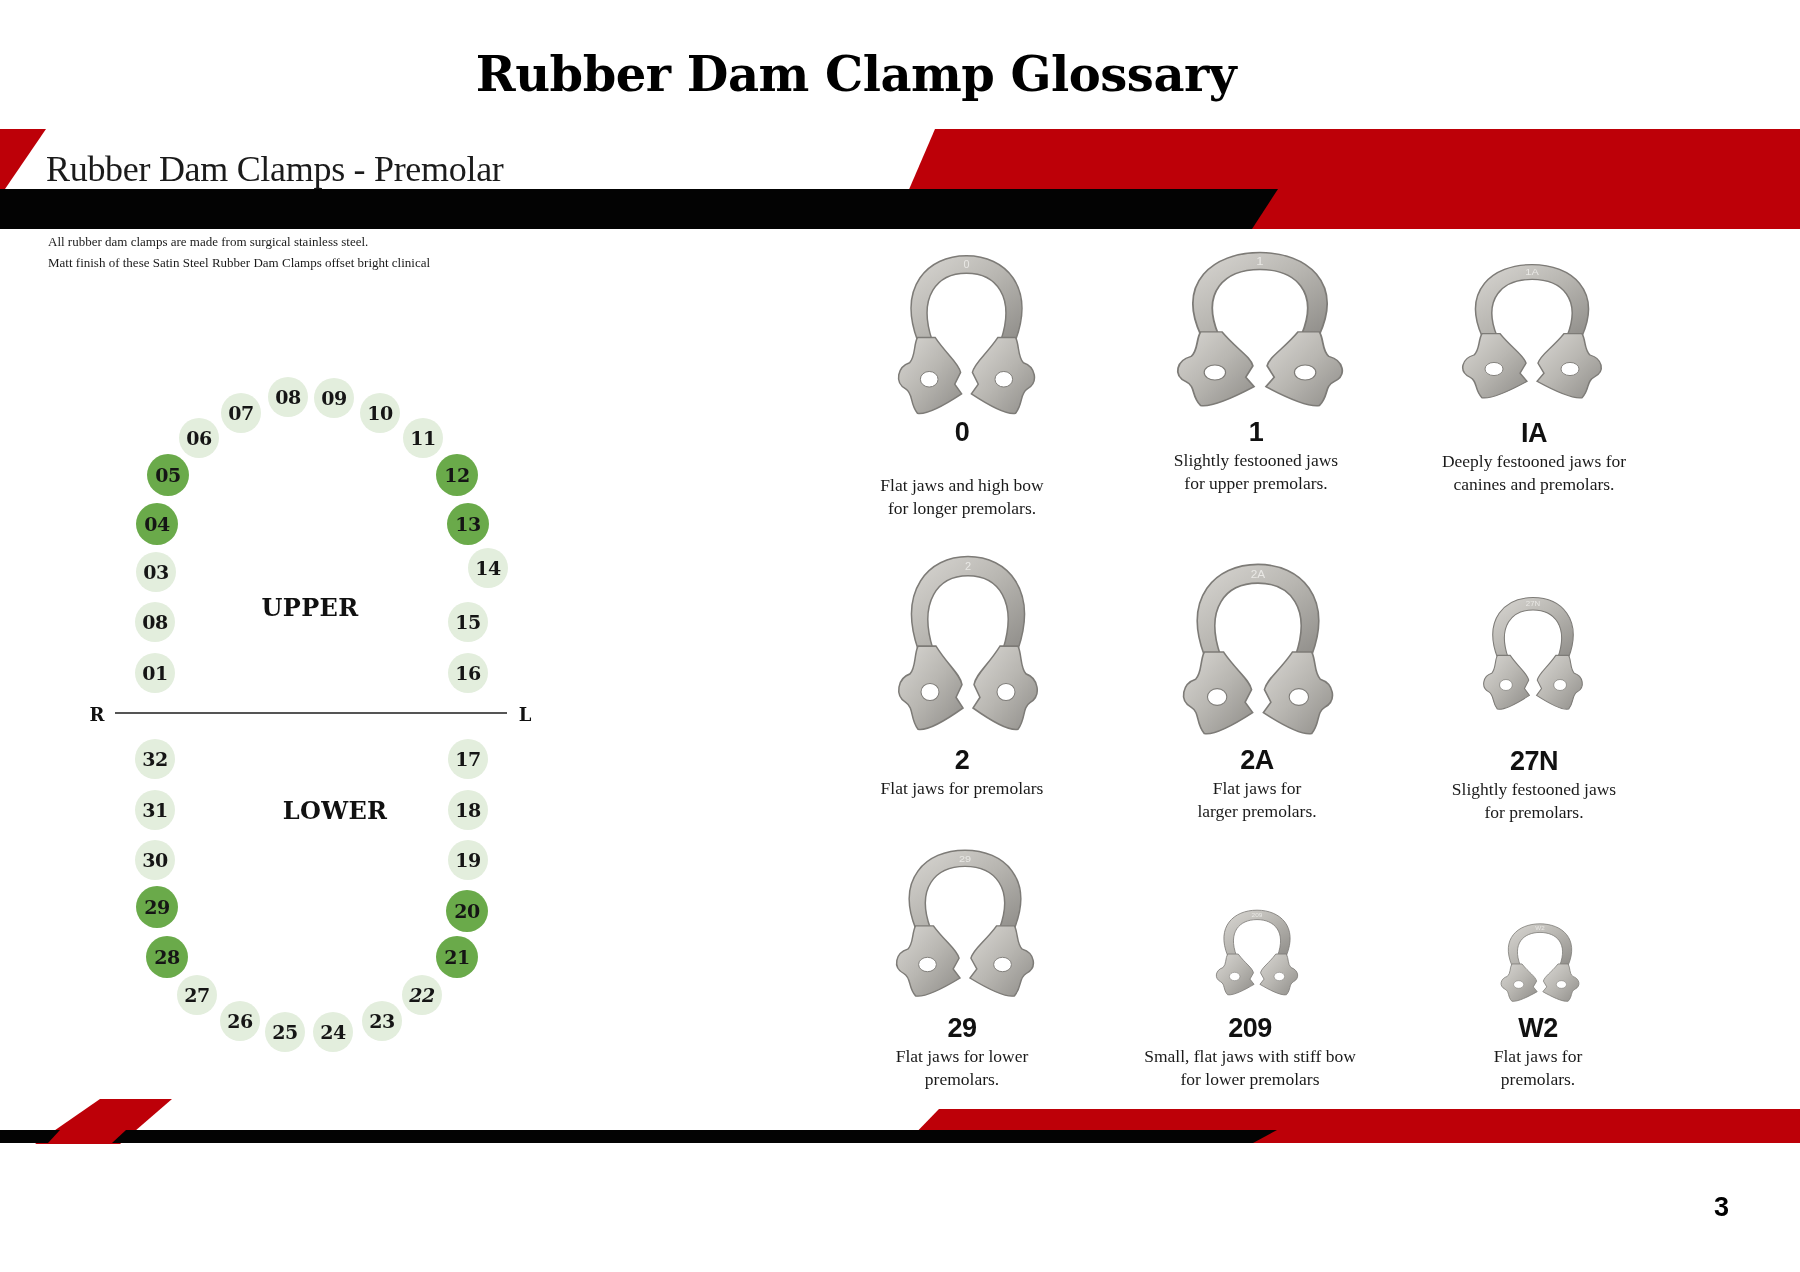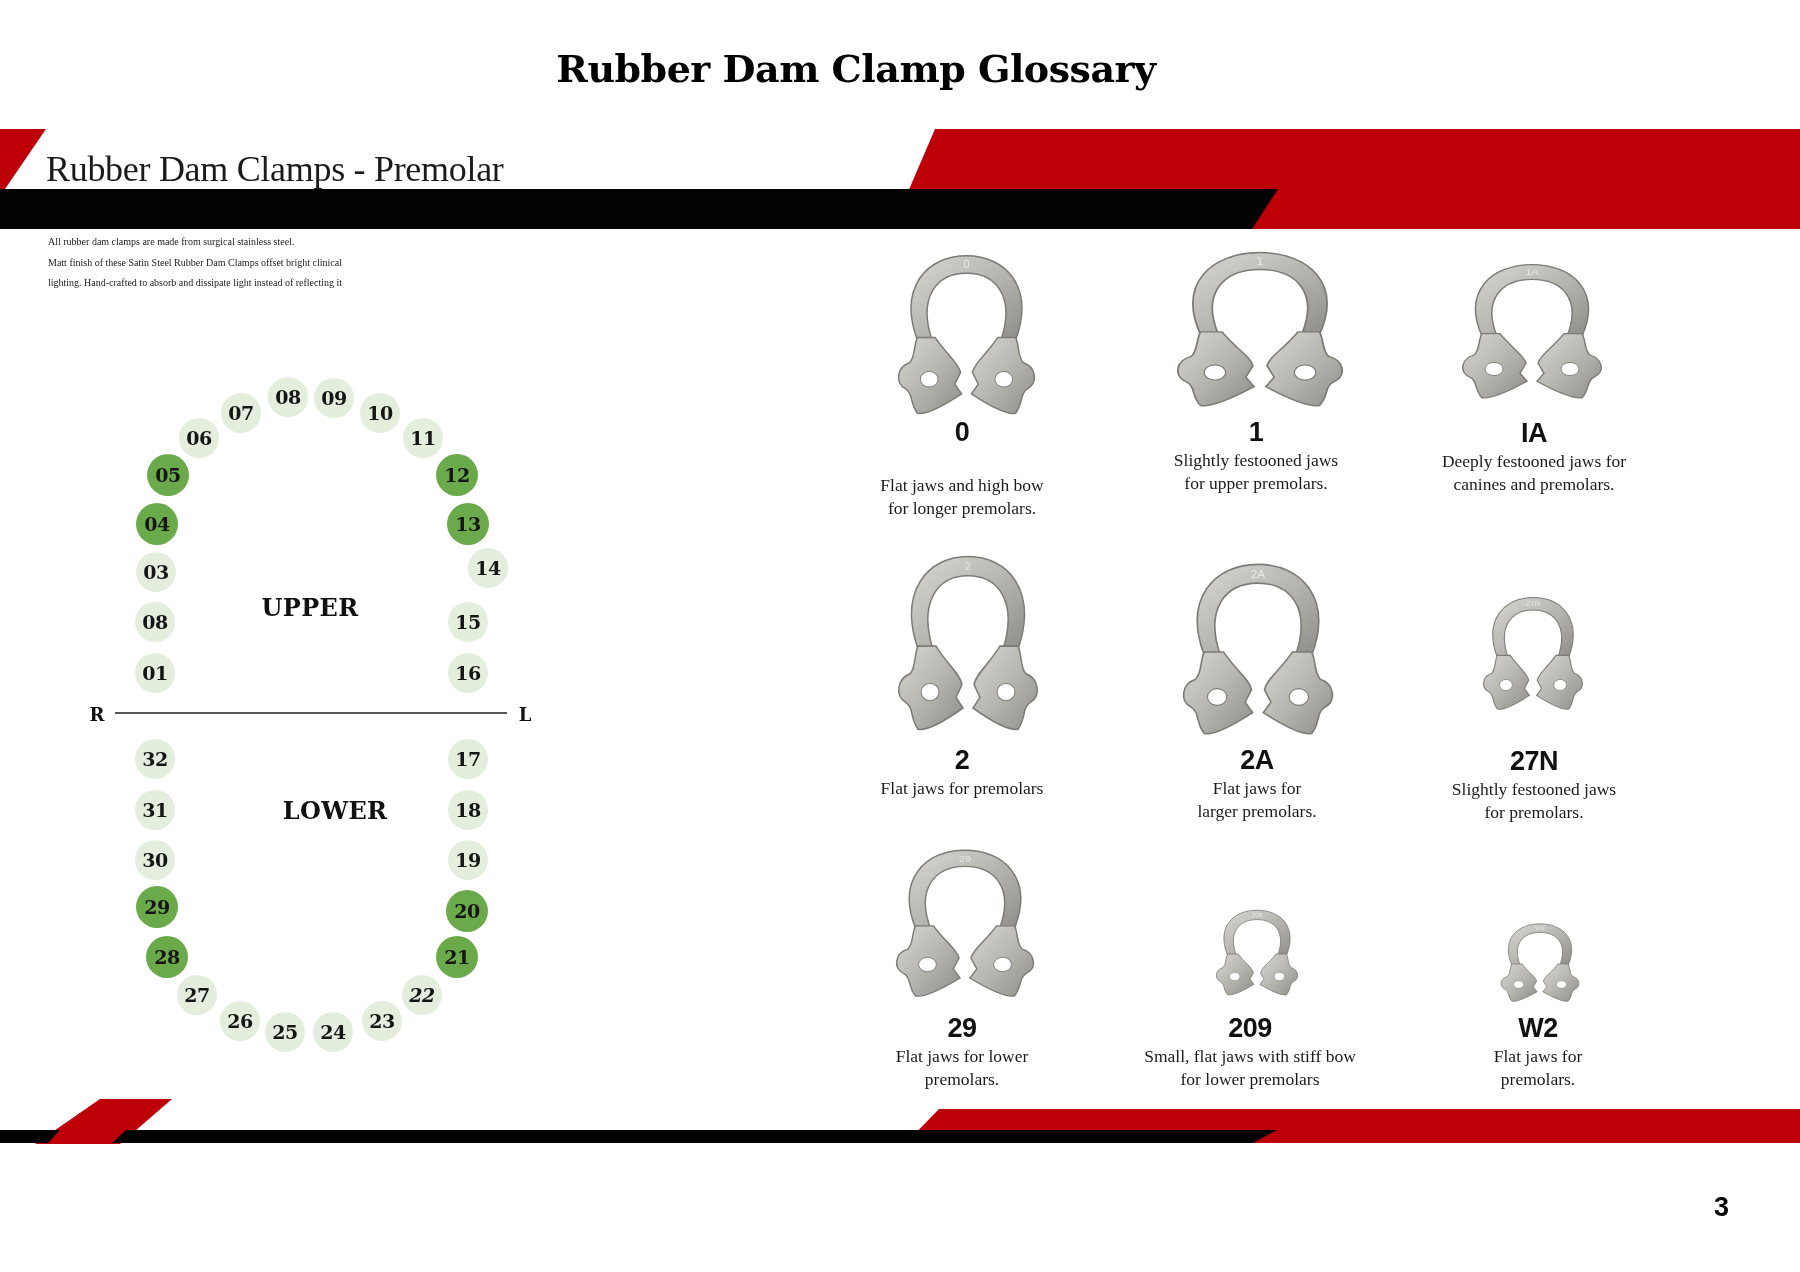--- a/index.html
+++ b/index.html
@@ -3,31 +3,31 @@
 <meta charset="utf-8">
 <style>
   html, body { margin: 0; padding: 0; }
   body {
     width: 1800px; height: 1272px; position: relative; overflow: hidden;
     background: #ffffff; font-family: "Liberation Sans", sans-serif; color: #111;
   }
   .abs { position: absolute; }
   .page-title {
     left: 0; width: 1712px; top: 46px; text-align: center;
-    font-family: "DejaVu Serif", serif; font-weight: bold; font-size: 38px;
+    font-family: "DejaVu Serif", serif; font-weight: bold; font-size: 48px;
     letter-spacing: -0.5px; color: #000;
   }
   .bands { left: 0; top: 0; width: 1800px; height: 1272px; pointer-events: none; }
   .section-heading {
     left: 46px; top: 148px; font-family: "Liberation Serif", serif;
     font-size: 36px; color: #1b1b1b; white-space: nowrap; letter-spacing: -0.3px;
   }
   .intro {
     left: 48px; top: 232px; width: 540px; font-family: "Liberation Serif", serif;
-    font-size: 10px; line-height: 20.5px; color: #1a1a1a;
+    font-size: 13px; line-height: 20.5px; color: #1a1a1a;
   }
   .intro div { white-space: nowrap; }
   .tooth {
     width: 40px; height: 40px; border-radius: 50%;
     background: #e3eedd; display: flex; align-items: center; justify-content: center;
     font-family: "DejaVu Serif", serif; font-weight: bold; font-size: 19px; color: #151515;
     transform: translate(-50%, -50%); letter-spacing: -0.5px;
   }
   .tooth.hl { background: #6aaa4a; width: 42px; height: 42px; }
   .arch-label {
@@ -74,21 +74,20 @@
   <polygon points="0,1130 60,1130 48,1143 0,1143" fill="#030303"></polygon>
   <polygon points="110,1130 1277,1130 1253,1143 95,1143" fill="#030303"></polygon>
   <polygon points="66,1130 126,1130 112,1143 52,1143" fill="#bd0008"></polygon>
 </svg>
 
 <div class="abs section-heading">Rubber Dam Clamps - Premolar</div>
 
 <div class="abs intro">
   <div>All rubber dam clamps are made from surgical  stainless steel.</div>
   <div>Matt finish of these Satin Steel Rubber Dam Clamps offset bright clinical</div>
-  <div>lighting. Hand-crafted to absorb and dissipate light instead of reflecting it</div>
 </div>
 
 <div class="abs" style="left:0;top:0;width:0;height:0;">
   <div id="teeth-container">
       <div class="abs tooth" style="left: 155px; top: 673px;">
         <span>01</span>
       </div>
       <div class="abs tooth" style="left: 155px; top: 622px;">
         <span>08</span>
       </div>

